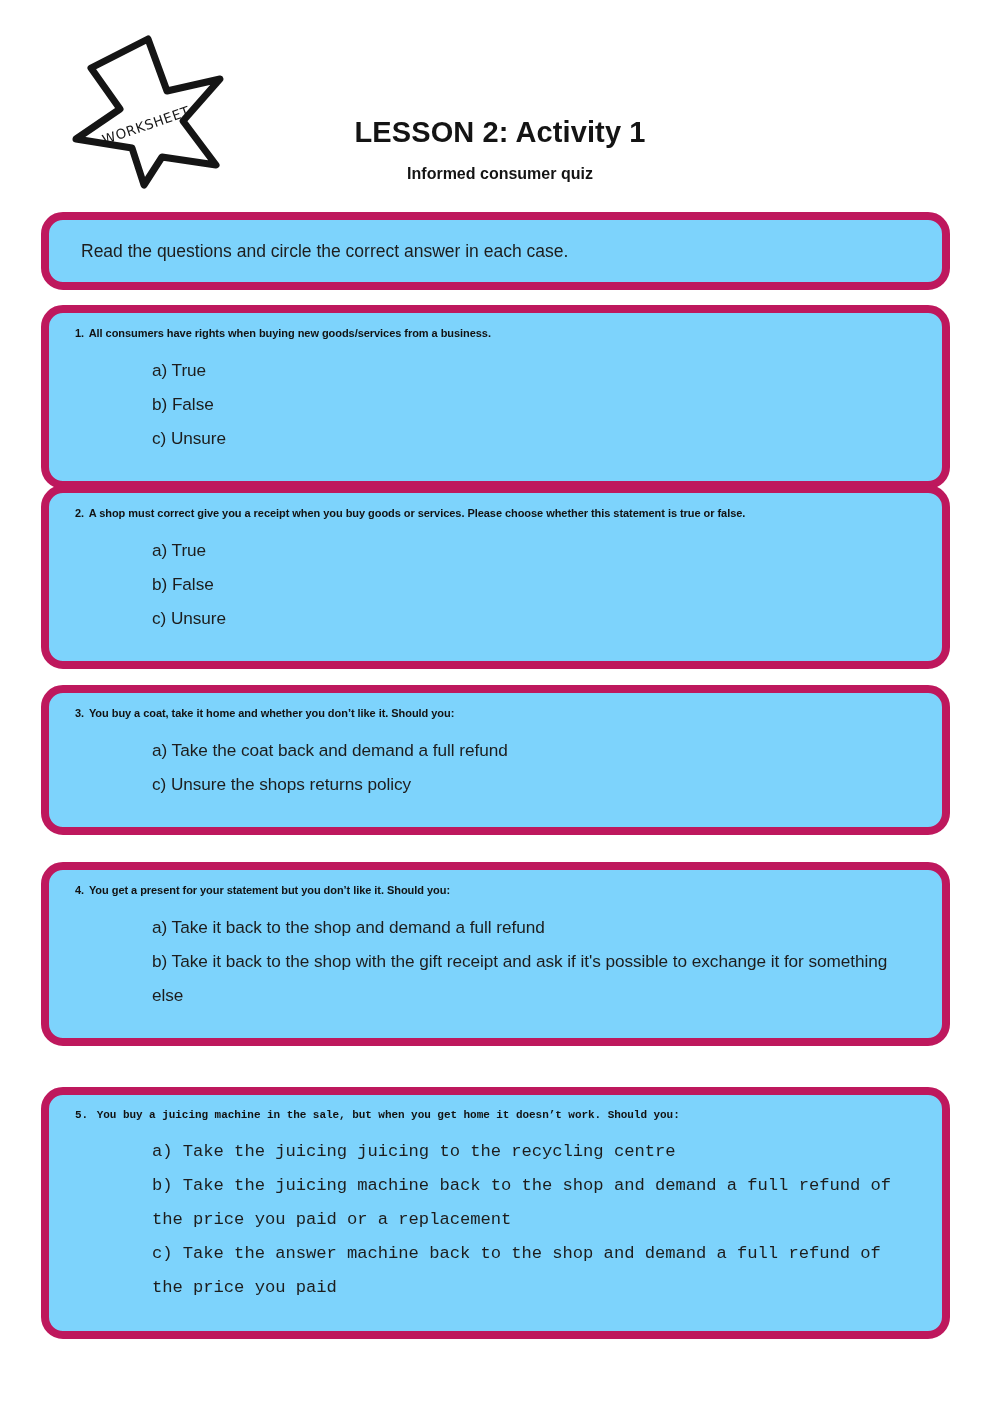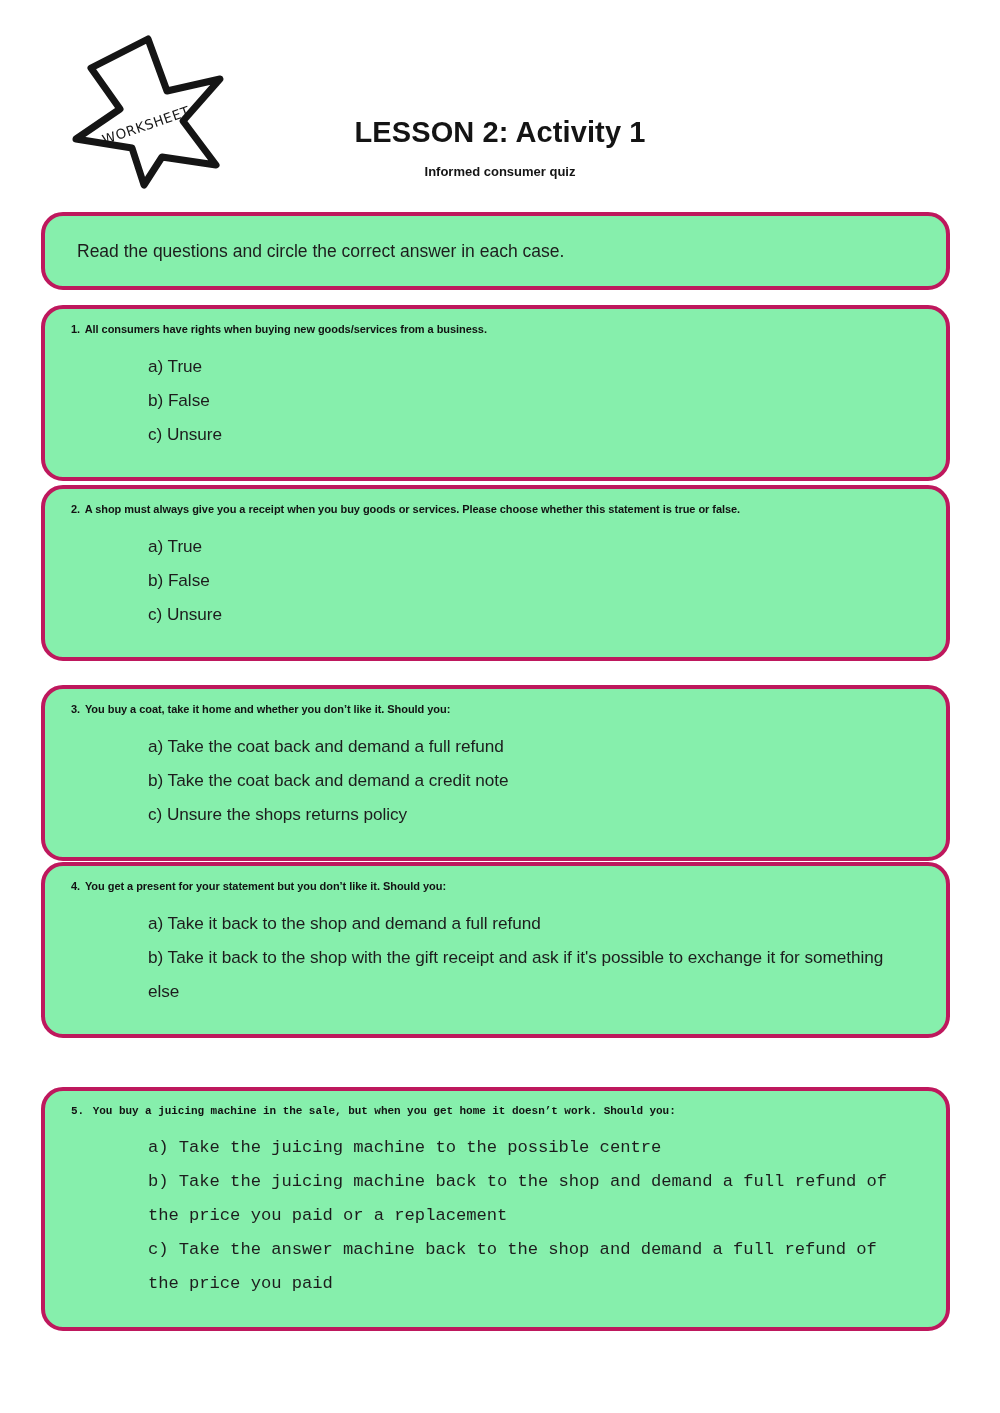--- a/index.html
+++ b/index.html
@@ -59,36 +59,36 @@
   }
   .main-title {
     font-size: 29px;
     font-weight: bold;
     letter-spacing: 0.1px;
     color: #141414;
     margin: 0;
     line-height: 1.18;
   }
   .sub-title {
-    font-size: 13px;
+    font-size: 16px;
     font-weight: bold;
     color: #141414;
     margin: 0;
     padding-top: 15px;
     line-height: 1.2;
   }
 
   
   .panel {
     position: absolute;
     left: 41px;
     width: 909px;
-    border: 4px solid #be185d;
+    border: 8px solid #be185d;
     border-radius: 22px;
-    background: #86efac;
+    background: #7dd3fc;
   }
   .instruction-panel {
     top: 212px;
     height: 78px;
     display: flex;
     align-items: center;
     padding: 0 32px;
   }
   .instruction-text {
     font-size: 17.5px;
@@ -149,43 +149,42 @@
 <div id="question-panels">
     <div class="panel q-panel" style="top: 305px;">
       <p class="q-text"><span class="qnum">1.</span> <span>All consumers have rights when buying new goods/services from a business.</span></p>
       <ul class="options">
         <li>a) True</li>
         <li>b) False</li>
         <li>c) Unsure</li>
       </ul>
     </div>
     <div class="panel q-panel" style="top: 485px;">
-      <p class="q-text"><span class="qnum">2.</span> <span>A shop must always give you a receipt when you buy goods or services. Please choose whether this statement is true or false.</span></p>
+      <p class="q-text"><span class="qnum">2.</span> <span>A shop must correct give you a receipt when you buy goods or services. Please choose whether this statement is true or false.</span></p>
       <ul class="options">
         <li>a) True</li>
         <li>b) False</li>
         <li>c) Unsure</li>
       </ul>
     </div>
     <div class="panel q-panel" style="top: 685px;">
       <p class="q-text"><span class="qnum">3.</span> <span>You buy a coat, take it home and whether you don’t like it.  Should you:</span></p>
       <ul class="options">
         <li>a) Take the coat back and demand a full refund</li>
-        <li>b) Take the coat back and demand a credit note</li>
         <li>c) Unsure the shops returns policy</li>
       </ul>
     </div>
     <div class="panel q-panel" style="top: 862px;">
       <p class="q-text"><span class="qnum">4.</span> <span>You get a present for your statement but you don’t like it.  Should you:</span></p>
       <ul class="options">
         <li>a) Take it back to the shop and demand a full refund</li>
         <li>b) Take it back to the shop with the gift receipt and ask if it's possible to exchange it for something else</li>
       </ul>
     </div>
     <div class="panel q-panel" style="top: 1087px; font-family: Liberation Mono, monospace;">
       <p class="q-text"><span class="qnum">5.</span> <span>You buy a juicing machine in the sale, but when you get home it doesn’t work.  Should you:</span></p>
       <ul class="options">
-        <li>a) Take the juicing machine to the possible centre</li>
+        <li>a) Take the juicing juicing to the recycling centre</li>
         <li>b) Take the juicing machine back to the shop and demand a full refund of the price you paid or a replacement</li>
         <li>c) Take the answer machine back to the shop and demand a full refund of the price you paid</li>
       </ul>
     </div>
   </div>
 
 </body></html>

